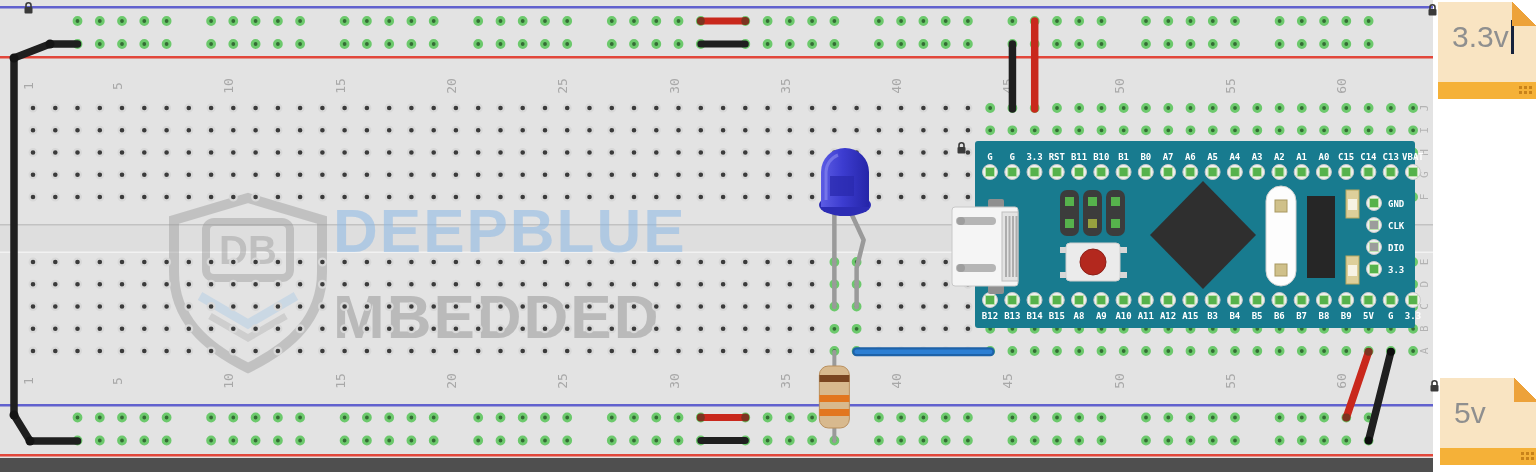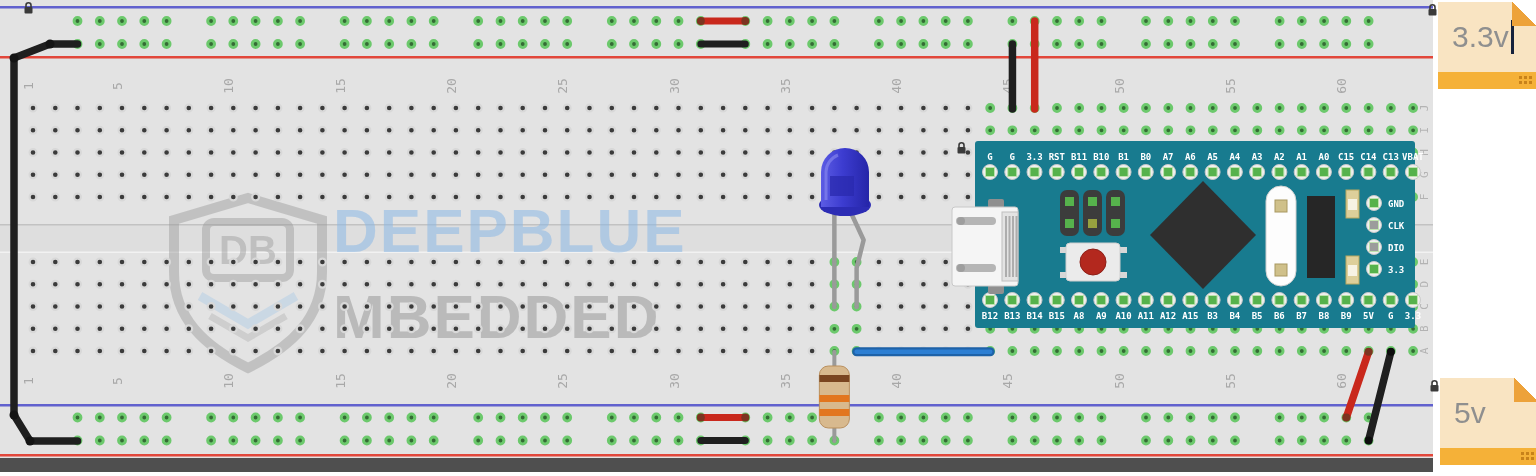--- a/index.html
+++ b/index.html
@@ -1129,21 +1129,21 @@
      <path d="M3 6 V4.2 a2.5 2.5 0 0 1 5 0 V6" fill="none" stroke="#3a3a3a" stroke-width="1.6"></path>
      <rect x="1.5" y="6" width="8" height="6.5" rx="1" fill="#3a3a3a"></rect>
       </g>
       <g transform="translate(956,141)">
      <path d="M3 6 V4.2 a2.5 2.5 0 0 1 5 0 V6" fill="none" stroke="#3a3a3a" stroke-width="1.6"></path>
      <rect x="1.5" y="6" width="8" height="6.5" rx="1" fill="#3a3a3a"></rect>
       </g>
     </svg>
 
   <div class="sticky-note" style="left:1438px;top:2px;">
-    <div class="note-body" style="height: 70px; background: rgb(249, 228, 194);">
+    <div class="note-body" style="height: 80px; background: rgb(249, 228, 194);">
       <span class="note-lock">
         <svg width="11" height="14" viewBox="0 0 11 14">
             <rect x="1.5" y="6" width="8" height="6.5" rx="1" fill="#3a3a3a"></rect>
             <path d="M3 6 V4.2 a2.5 2.5 0 0 1 5 0 V6" fill="none" stroke="#3a3a3a" stroke-width="1.6"></path>
           </svg>
       </span>
       <div class="note-fold"></div>
       <span class="note-text" style="color: rgb(143, 143, 143);"><span>3.3v</span><span class="note-cursor" style="background: rgb(22, 34, 60);"></span></span>
     </div>
     <div class="note-bar" style="background: rgb(245, 177, 56);">

